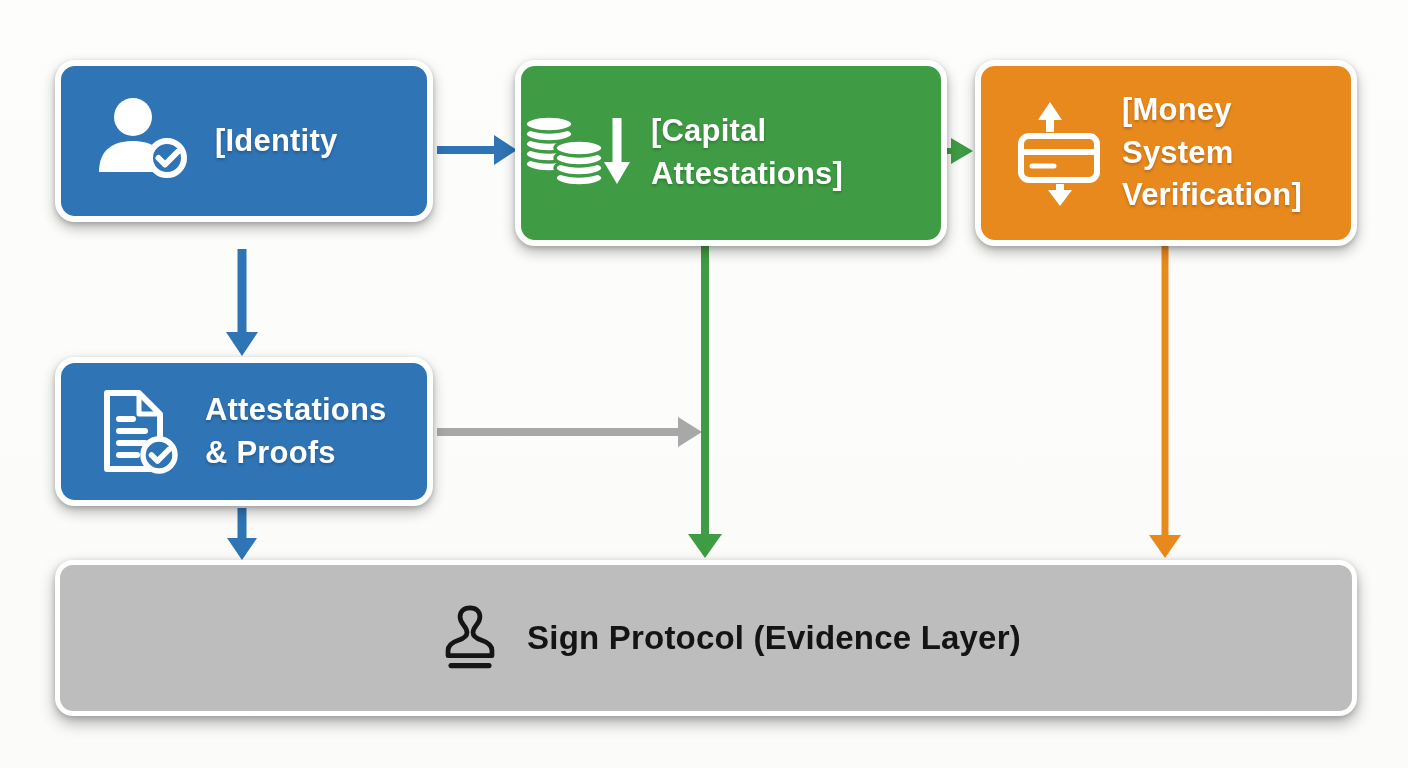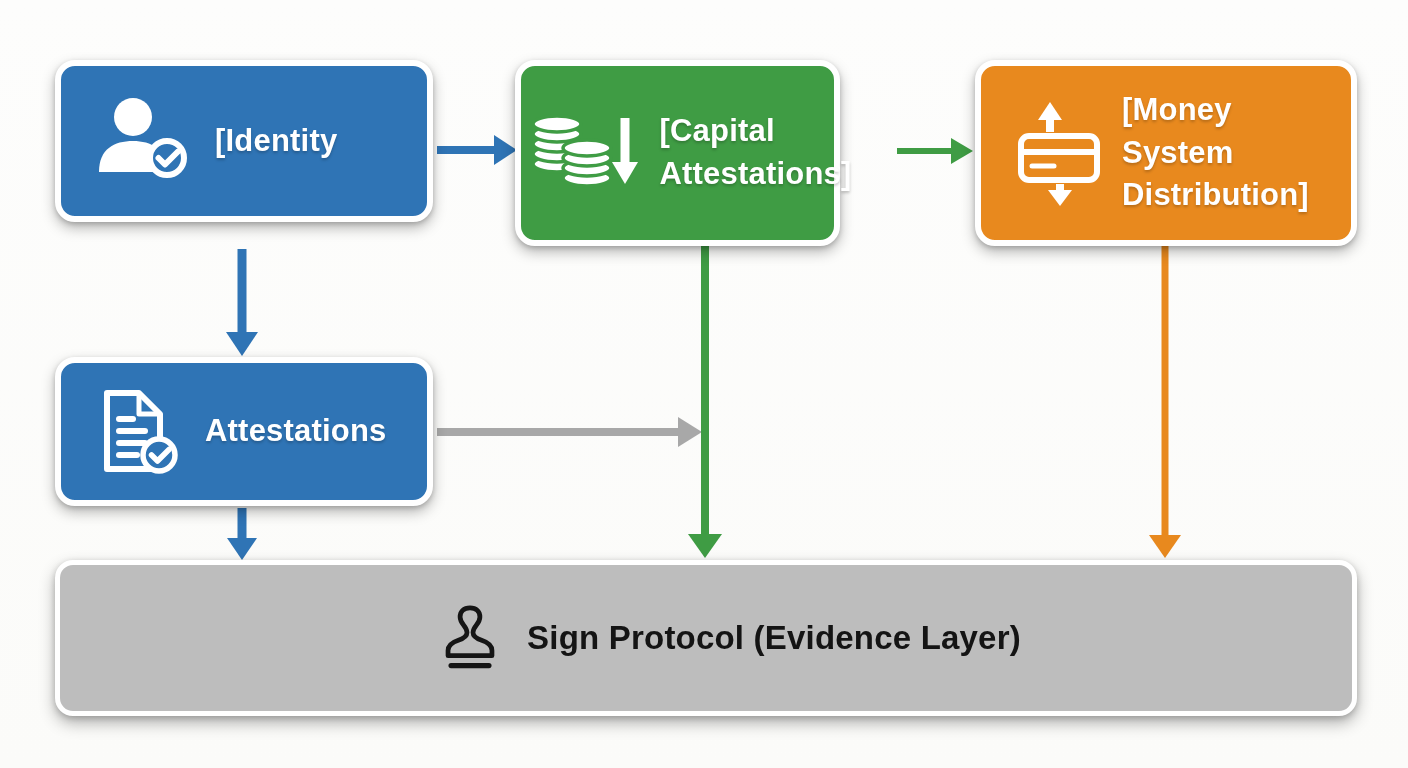--- a/index.html
+++ b/index.html
@@ -31,21 +31,21 @@
     color:#ffffff;
     font-size:31px;
     font-weight:700;
     line-height:1.38;
     text-shadow:0 2px 3px rgba(0,0,0,0.22);
     letter-spacing:0.2px;
   }
   .label-line{display:block;}
   #node-identity{left:55px;top:60px;width:378px;height:162px;padding-left:34px;}
   #node-identity .label{margin-left:20px;}
-  #node-capital{left:515px;top:60px;width:325px;height:186px;padding-left:26px;justify-content:center;}
+  #node-capital{left:515px;top:60px;width:432px;height:186px;}
   #node-capital .label{margin-left:18px;}
   #node-money{left:975px;top:60px;width:382px;height:186px;padding-left:35px;}
   #node-money .label{margin-left:18px;}
   #node-attestations{left:55px;top:357px;width:378px;height:149px;padding-left:36px;}
   #node-attestations .label{margin-left:24px;}
   #node-sign{
     left:55px;top:560px;width:1302px;height:156px;
     border:5px solid #ffffff;border-radius:18px;
     justify-content:center;
     box-shadow:0 7px 16px rgba(0,0,0,0.30),0 2px 6px rgba(0,0,0,0.18);
@@ -139,39 +139,40 @@
         <polygon points="22,22 46,22 34,4" fill="#ffffff"></polygon>
         <rect x="5" y="38" width="76" height="44" rx="8" fill="none" stroke="#ffffff" stroke-width="6"></rect>
         <line x1="5" y1="54" x2="81" y2="54" stroke="#ffffff" stroke-width="6"></line>
         <line x1="16" y1="68" x2="38" y2="68" stroke="#ffffff" stroke-width="5" stroke-linecap="round"></line>
         <rect x="40" y="86" width="8" height="10" fill="#ffffff"></rect>
         <polygon points="32,92 56,92 44,108" fill="#ffffff"></polygon>
       </svg>
     </span>
     <span class="label" style="color: rgb(255, 255, 255);">
       <span class="label-line">[Money System</span>
-      <span class="label-line">Distribution]</span>
+      <span class="label-line">Verification]</span>
     </span>
   </div>
 
   <div class="node" id="node-attestations" style="background: rgb(47, 116, 181); align-items: center;">
     <span class="icon">
       <svg width="84" height="90" viewBox="0 0 84 90">
         <path d="M10 6 H42 L63 27 V82 H10 Z" fill="none" stroke="#ffffff" stroke-width="6" stroke-linejoin="round"></path>
         <path d="M42 6 V27 H63" fill="none" stroke="#ffffff" stroke-width="5" stroke-linejoin="round"></path>
         <line x1="22" y1="32" x2="36" y2="32" stroke="#ffffff" stroke-width="6" stroke-linecap="round"></line>
         <line x1="22" y1="44" x2="48" y2="44" stroke="#ffffff" stroke-width="6" stroke-linecap="round"></line>
         <line x1="22" y1="56" x2="48" y2="56" stroke="#ffffff" stroke-width="6" stroke-linecap="round"></line>
         <line x1="22" y1="68" x2="40" y2="68" stroke="#ffffff" stroke-width="6" stroke-linecap="round"></line>
         <circle cx="62" cy="68" r="16" stroke="#ffffff" stroke-width="5.5" fill="#2f74b5"></circle>
         <path d="M54.5 68 l6 6 l11.5 -11.5" fill="none" stroke="#ffffff" stroke-width="5.5" stroke-linecap="round" stroke-linejoin="round"></path>
       </svg>
     </span>
     <span class="label" style="color: rgb(255, 255, 255);">
       <span class="label-line">Attestations</span>
+      <span class="label-line">&amp; Proofs</span>
     </span>
   </div>
 
   <div class="node" id="node-sign" style="background: rgb(189, 189, 189); padding-left: 48px;">
     <span class="icon">
       <svg width="62" height="68" viewBox="0 0 72 78">
         <path d="M36 4 c7.5 0 11.5 4.5 11.5 10.5 c0 8.5 -8 10.5 -8 18 c0 5 4 7 10 9 c7.5 2.5 12 5.5 12 12 v6 H10.5 v-6 c0-6.5 4.5-9.5 12-12 c6-2 10-4 10-9 c0-7.5 -8-9.5 -8-18 C24.5 8.5 28.5 4 36 4 Z" fill="none" stroke="#151515" stroke-width="5.5" stroke-linejoin="round"></path>
         <line x1="14" y1="71" x2="58" y2="71" stroke="#151515" stroke-width="6" stroke-linecap="round"></line>
       </svg>
     </span>

